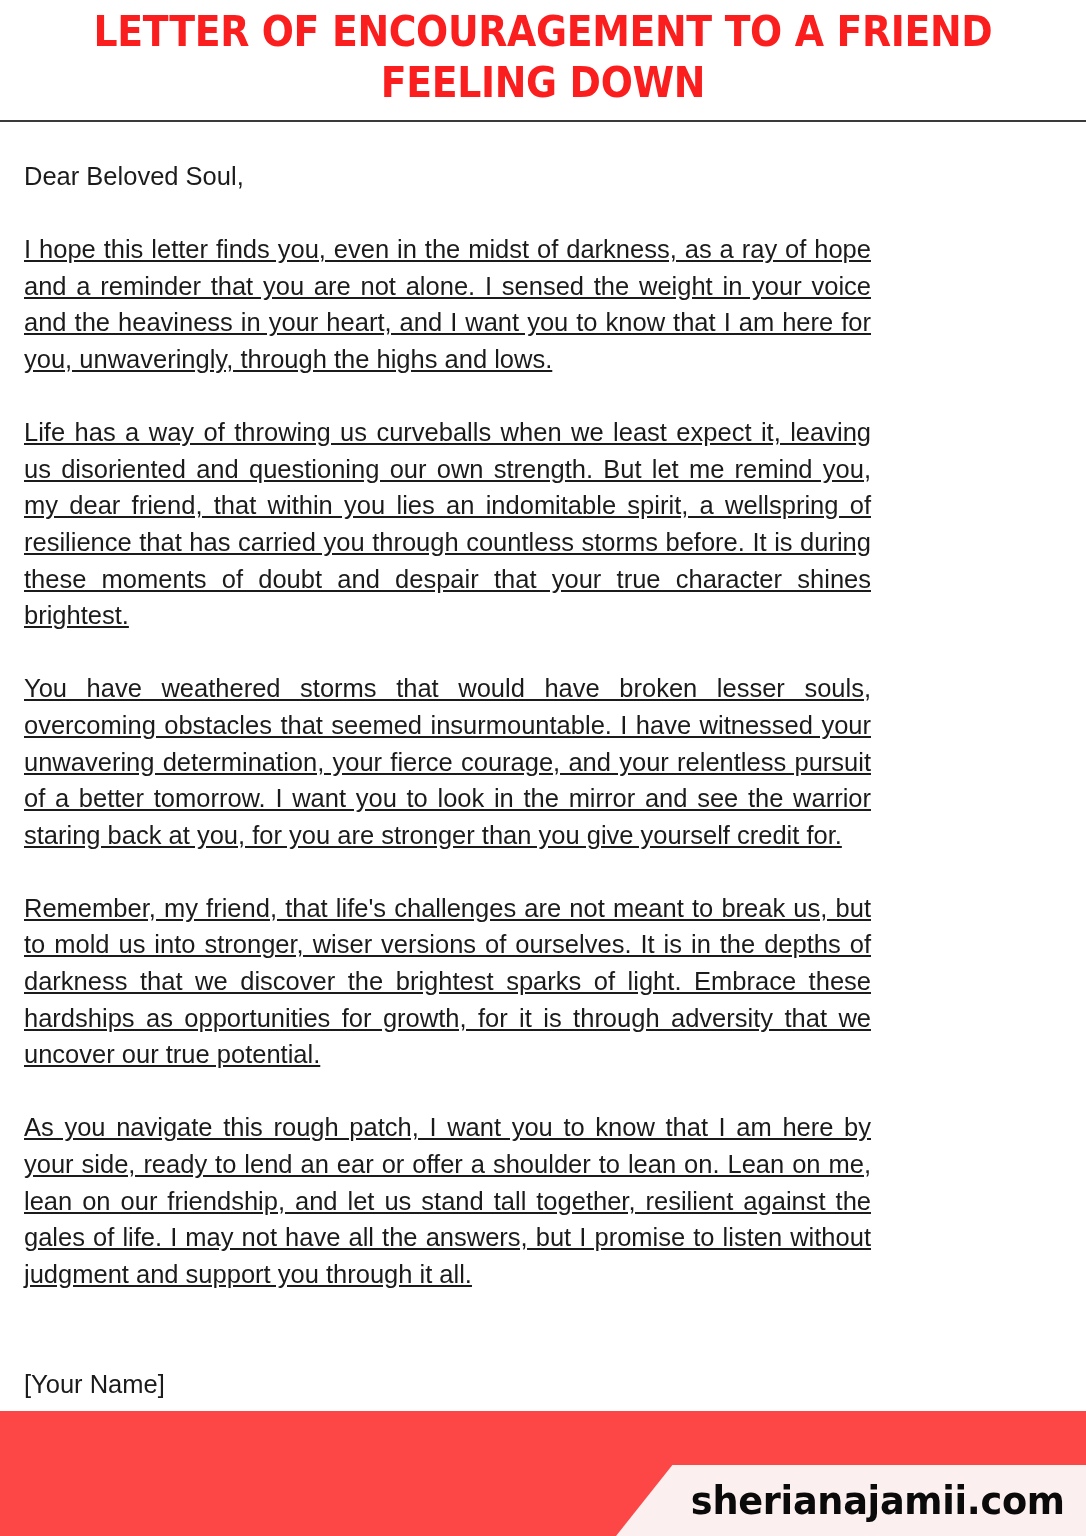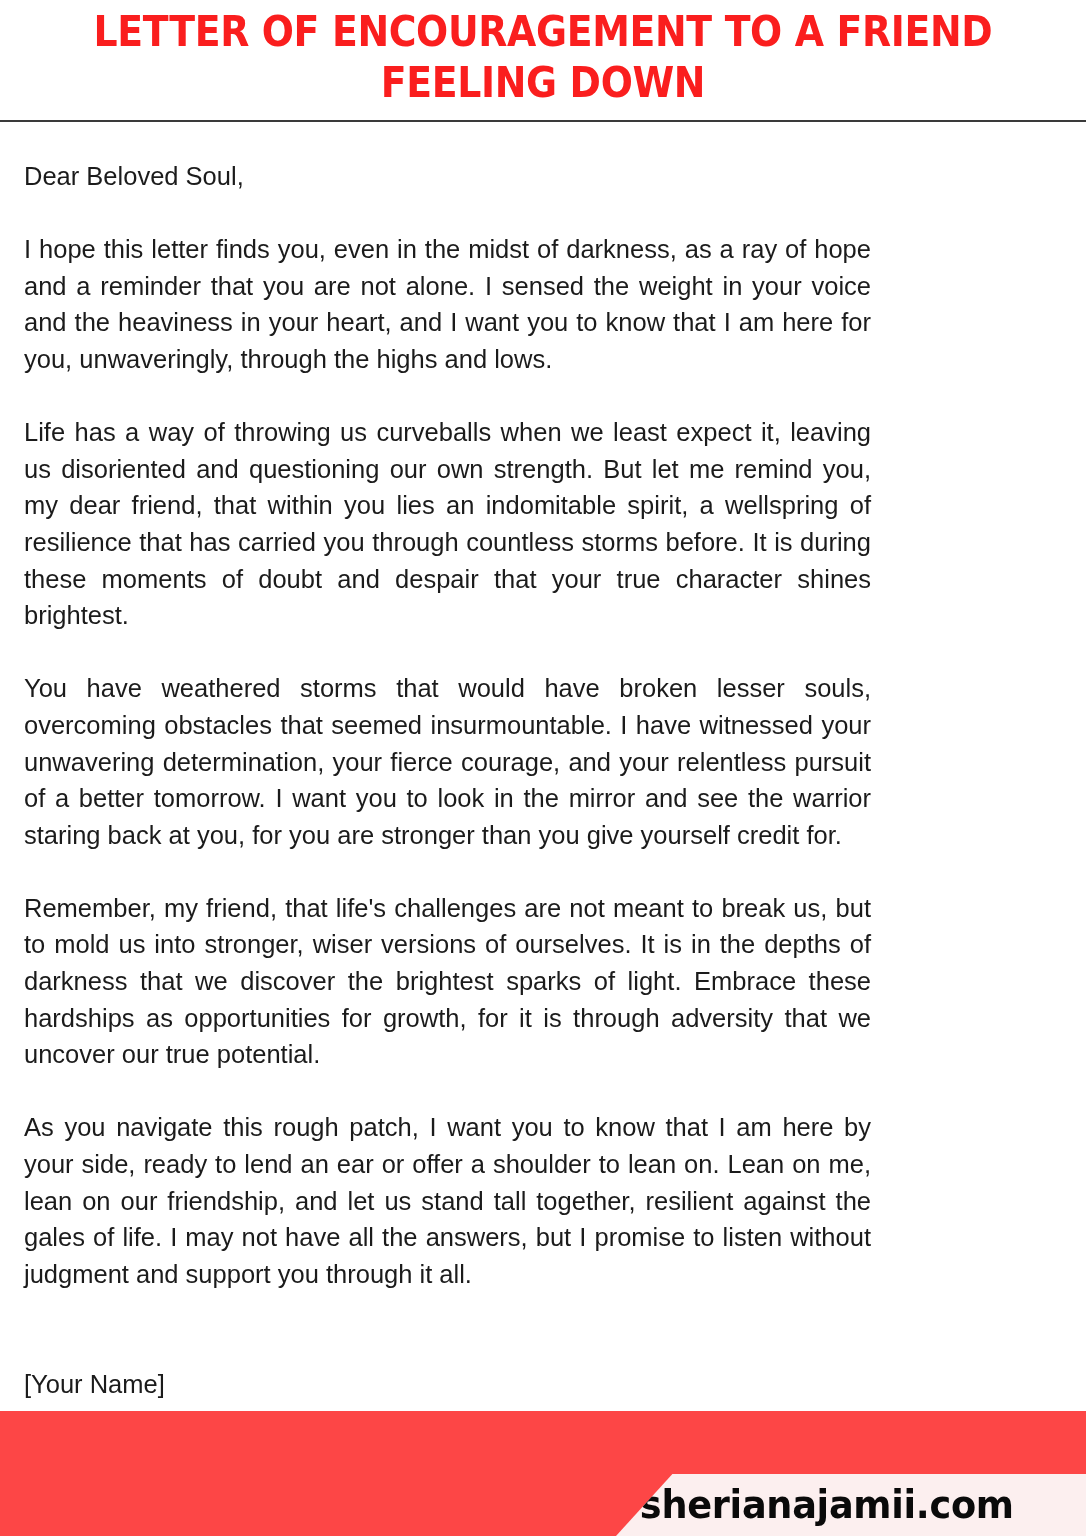--- a/index.html
+++ b/index.html
@@ -52,20 +52,21 @@
     font-size: 25.5px;
     line-height: 36.6px;
     color: #1b1b1b;
     margin: 0;
   }
 
   .letter-para {
     text-align: justify;
     text-justify: inter-word;
     margin-bottom: 0;
+    text-decoration: underline;
   }
 
   .spacer-line {
     height: 36.6px;
   }
 
   .salutation {
     margin: 0;
     padding-top: 36px;
   }
@@ -90,26 +91,26 @@
     height: 125px;
     background: #FD4646;
     overflow: hidden;
   }
 
   .footer-brand-panel {
     position: absolute;
     right: 0;
     bottom: 0;
     width: 470px;
-    height: 62px;
+    height: 71px;
     background: #FCEFEF;
     clip-path: polygon(12% 0%, 100% 0%, 100% 100%, 0% 100%);
     display: flex;
     align-items: center;
-    justify-content: flex-start;
+    justify-content: flex-end;
     box-sizing: border-box;
     padding-right: 21px;
   }
 
   .footer-brand-text {
     font-family: "DejaVu Sans", "Liberation Sans", sans-serif;
     font-weight: 700;
     font-size: 39px;
     line-height: 42px;
     color: #0a0a0a;

